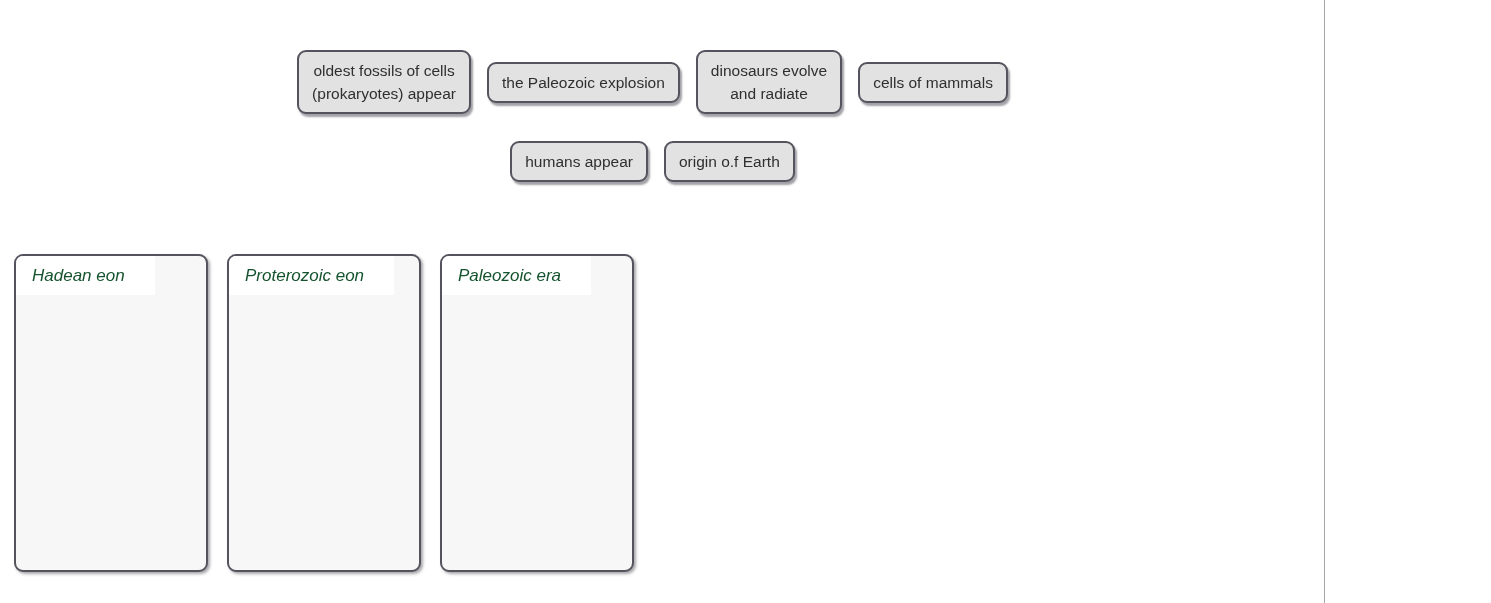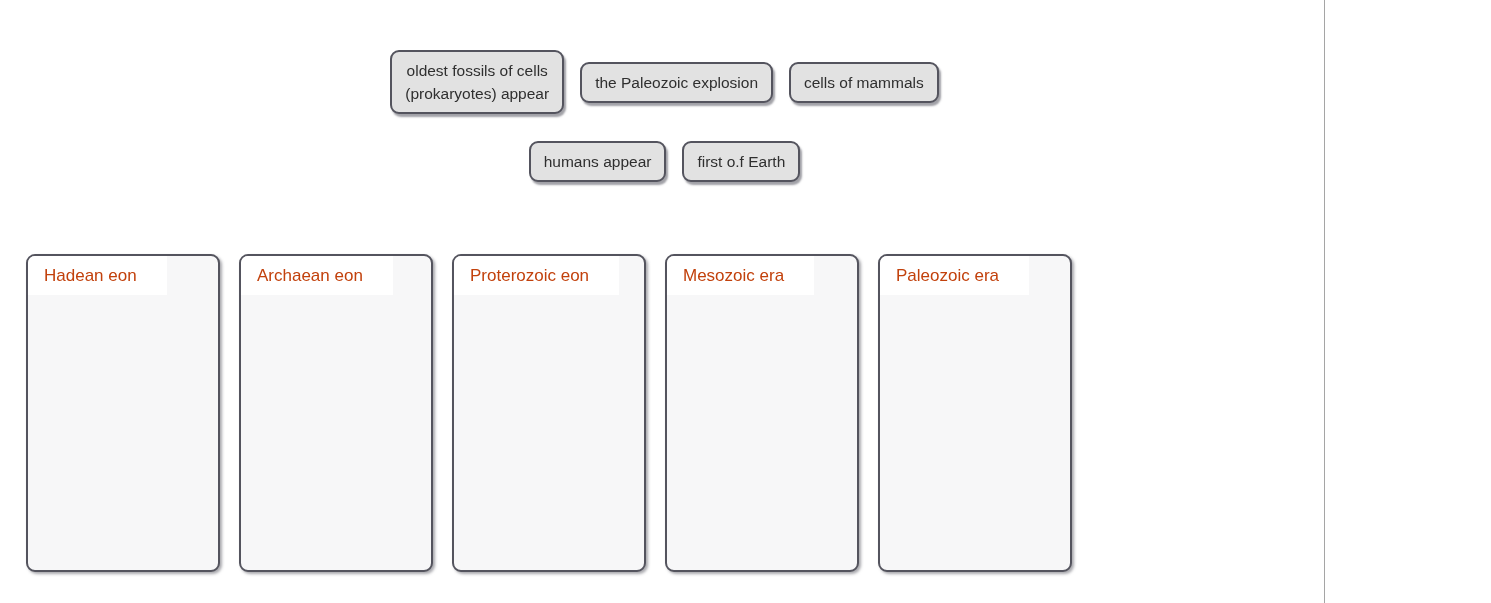--- a/index.html
+++ b/index.html
@@ -13,21 +13,20 @@
     width: 1491px;
     height: 603px;
     overflow: hidden;
   }
   .content {
     position: absolute;
     left: 0;
     top: 0;
     width: 1305px;
     height: 603px;
-    margin-left: 12px;
   }
   .divider {
     position: absolute;
     left: 1324px;
     top: 0;
     width: 1px;
     height: 603px;
     background: #a5a5a5;
   }
   .chip-row {
@@ -68,52 +67,49 @@
     border-radius: 9px;
     box-shadow: 2px 2px 3px rgba(84, 84, 94, 0.5);
     overflow: hidden;
   }
   .zone-label {
     display: inline-block;
     background: #ffffff;
     padding: 9px 30px 9px 16px;
     font-size: 17px;
     line-height: 21px;
-    color: #c2410c;
+    color: #14532d;
+    font-style: italic;
   }
 </style>
 </head>
 <body>
 
 <div class="content">
 
   <div class="chip-row row1">
     <div class="chip">oldest fossils of cells
 (prokaryotes) appear</div>
     <div class="chip">the Paleozoic explosion</div>
+    <div class="chip">dinosaurs evolve
+and radiate</div>
     <div class="chip">cells of mammals</div>
   </div>
 
   <div class="chip-row row2">
     <div class="chip">humans appear</div>
-    <div class="chip">first o.f Earth</div>
+    <div class="chip">origin o.f Earth</div>
   </div>
 
   <div class="zones">
     <div class="zone">
       <span class="zone-label">Hadean eon</span>
     </div>
     <div class="zone">
-      <span class="zone-label">Archaean eon</span>
-    </div>
-    <div class="zone">
       <span class="zone-label">Proterozoic eon</span>
-    </div>
-    <div class="zone">
-      <span class="zone-label">Mesozoic era</span>
     </div>
     <div class="zone">
       <span class="zone-label">Paleozoic era</span>
     </div>
   </div>
 
 </div>
 
 <div class="divider"></div>
 

